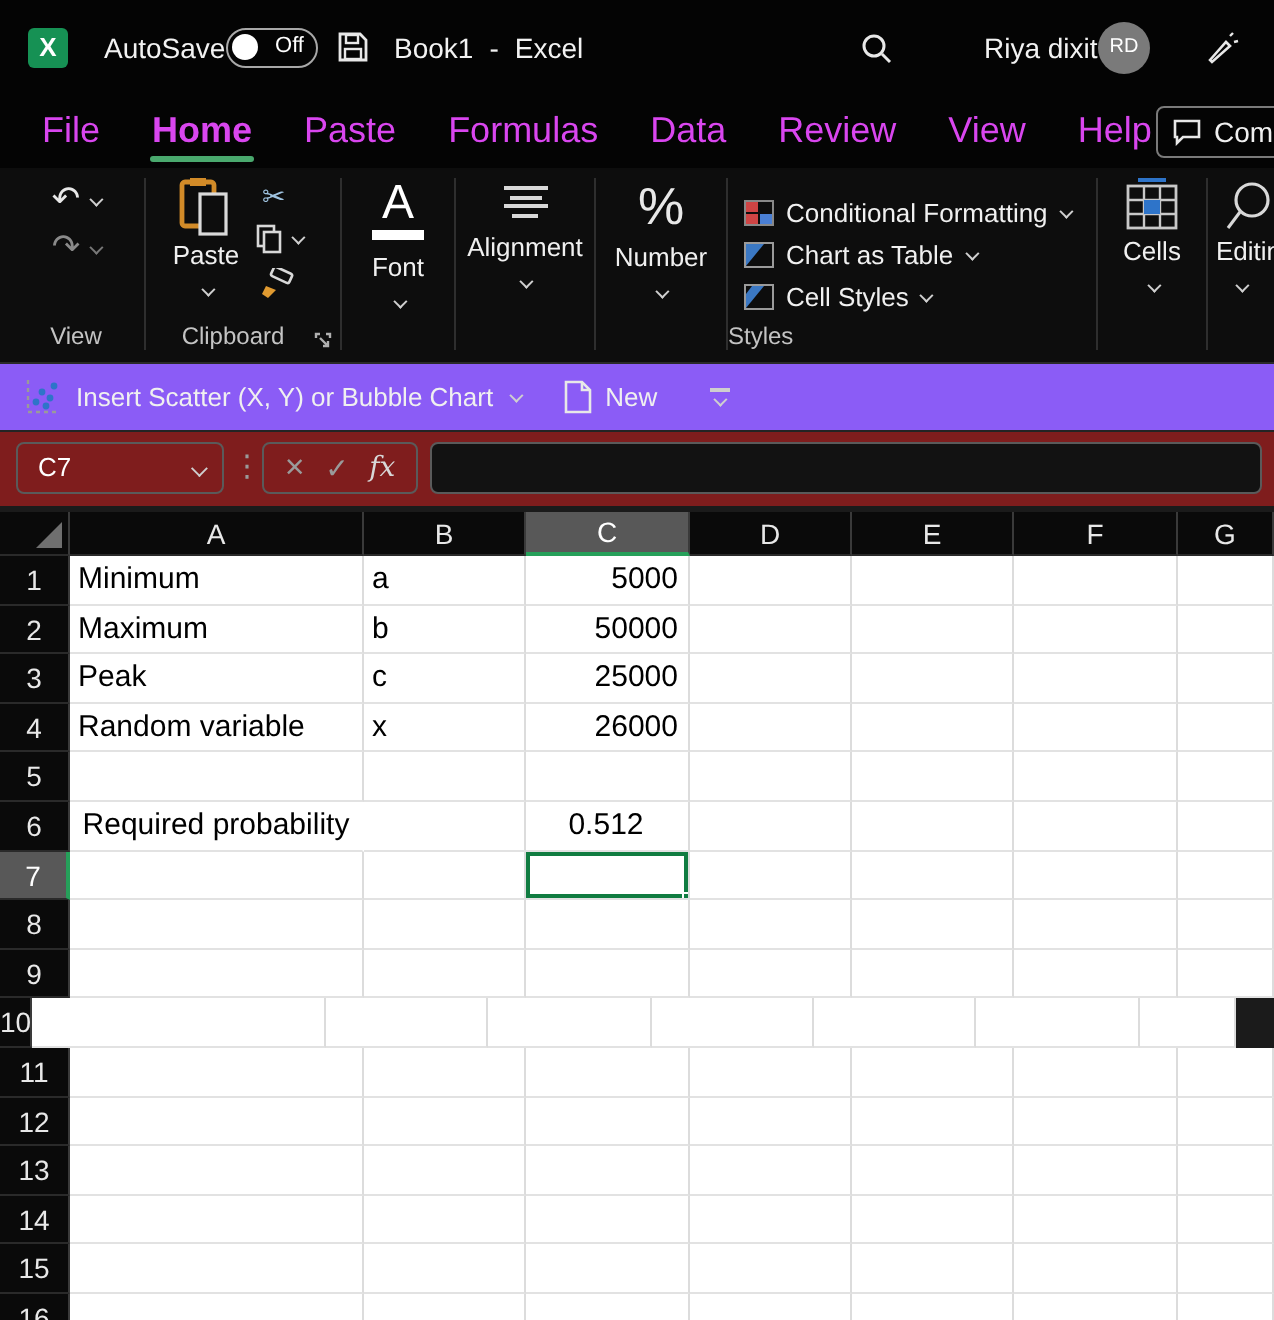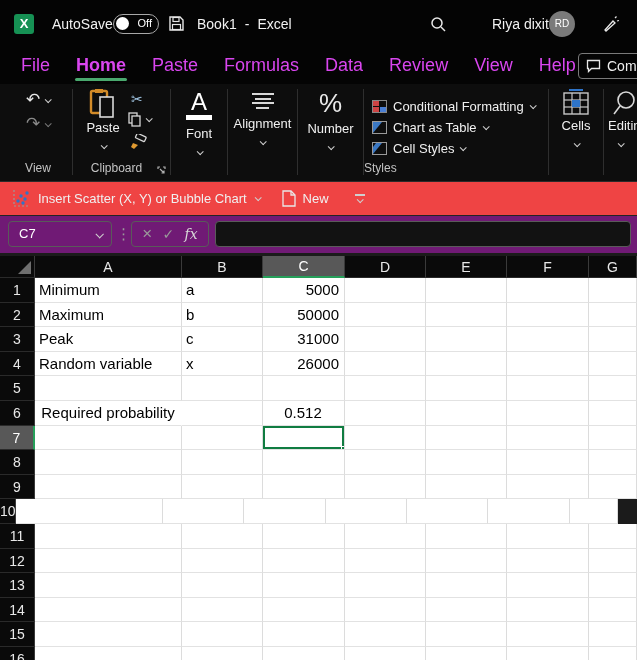--- a/index.html
+++ b/index.html
@@ -49,27 +49,27 @@
   .undo-glyph.dim { color:#8a8a8a; }
   .big-label { font-size:13px; color:#f0f0f0; }
   .styles-row { display:flex; align-items:center; gap:6px; height:21px; padding-left:8px; font-size:13px; color:#f0f0f0; white-space:nowrap; }
   .launcher { position:absolute; right:4px; bottom:6px; }
   .fontA { font-size:24px; color:#fff; line-height:24px; font-weight:400; }
   .fontA-bar { width:26px; height:5px; background:#fff; margin:1px auto 0; }
   .align-lines div { background:#d8d8d8; height:2px; margin:2.5px auto; }
   .pct { font-size:26px; color:#e8e8e8; line-height:28px; font-weight:300; }
 
   
-  #qtoolbar { position:absolute; top:182px; left:0; width:637px; height:34px; background:#ef4444;
+  #qtoolbar { position:absolute; top:182px; left:0; width:637px; height:34px; background:#8b5cf6;
     border-bottom:1px solid #242424; display:flex; align-items:center; }
   #qtoolbar .lbl { font-size:13px; color:#f0f0f0; white-space:nowrap; }
   .qsep { width:10px; }
 
   
-  #formulabar { position:absolute; top:216px; left:0; width:637px; height:37px; background:#701a75; }
+  #formulabar { position:absolute; top:216px; left:0; width:637px; height:37px; background:#7f1d1d; }
   .namebox { position:absolute; left:8px; top:5px; width:104px; height:26px; border:1px solid #5a5a5a;
     border-radius:4px; font-size:13px; color:#fff; line-height:24px; padding-left:10px; }
   .namebox .chev { position:absolute; right:9px; top:10px; }
   .vdots { position:absolute; left:116px; top:4px; font-size:15px; color:#9a9a9a; line-height:28px; }
   .fxgroup { position:absolute; left:131px; top:5px; width:78px; height:26px; border:1px solid #5a5a5a;
     border-radius:4px; display:flex; align-items:center; justify-content:space-evenly; }
   .fx-x { color:#9a9a9a; font-size:17px; }
   .fx-check { color:#9a9a9a; font-size:14px; }
   .fx-fx { font-family:"DejaVu Serif", serif; font-style:italic; font-size:14px; color:#d8d8d8; }
   .finput { position:absolute; left:215px; top:5px; width:416px; height:26px; border:1px solid #5a5a5a;
@@ -377,21 +377,21 @@
         <div class="cell num" style="width: 82px; text-align: right;"><span>50000</span></div>
         <div class="cell" style="width: 81px;"></div>
         <div class="cell" style="width: 81px;"></div>
         <div class="cell" style="width: 82px;"></div>
         <div class="cell" style="width: 48px;"></div>
       </div>
       <div class="grow">
         <div class="rhead" style="width: 35px;">3</div>
         <div class="cell" style="width: 147px;"><span>Peak</span></div>
         <div class="cell" style="width: 81px;"><span>c</span></div>
-        <div class="cell num" style="width: 82px;"><span>31000</span></div>
+        <div class="cell num" style="width: 82px;"><span>25000</span></div>
         <div class="cell" style="width: 81px;"></div>
         <div class="cell" style="width: 81px;"></div>
         <div class="cell" style="width: 82px;"></div>
         <div class="cell" style="width: 48px;"></div>
       </div>
       <div class="grow">
         <div class="rhead" style="width: 35px;">4</div>
         <div class="cell" style="width: 147px;"><span>Random variable</span></div>
         <div class="cell" style="width: 81px;"><span>x</span></div>
         <div class="cell num" style="width: 82px;"><span>26000</span></div>

